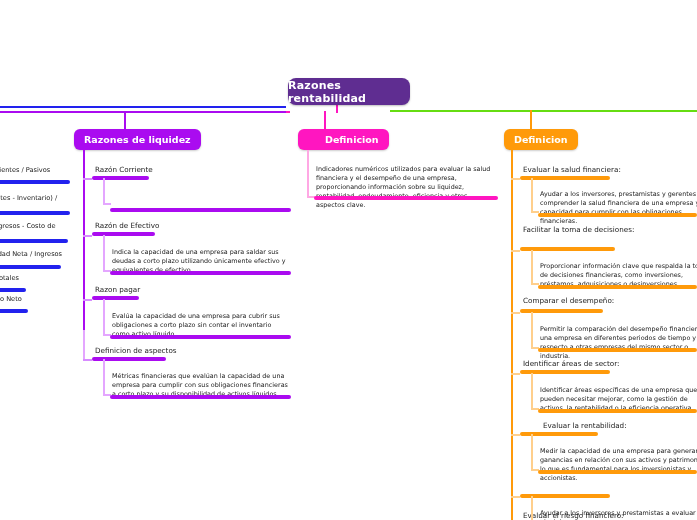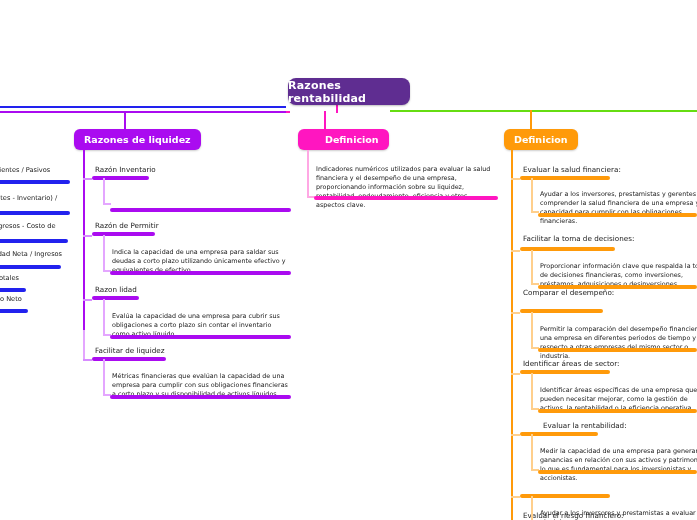--- a/index.html
+++ b/index.html
@@ -70,44 +70,44 @@
   <div class="vline" style="left:124px;top:111px;height:19px;background:#aa0bf0;"></div>
 
   <div class="topic t-liquidez">
     <span>Razones de liquidez</span>
   </div>
 
   <div class="vline" style="left:83px;top:150px;height:205px;background:#aa0bf0;"></div>
   <div class="vline" style="left:83px;top:330px;height:30px;background:#e4a6ff;"></div>
 
   <div class="hline" style="left:83px;top:178px;width:9px;background:#d78bff;"></div>
-  <div class="sub" style="left:95px;top:165px;">Razón Inventario</div>
+  <div class="sub" style="left:95px;top:165px;">Razón Corriente</div>
   <div class="bar" style="left:92px;top:176px;width:57px;background:#aa0bf0;"></div>
   <div class="vline" style="left:103px;top:178px;height:26px;background:#e4a6ff;"></div>
   <div class="hline" style="left:103px;top:203px;width:8px;background:#e4a6ff;"></div>
   <div class="bar" style="left:110px;top:208px;width:181px;background:#aa0bf0;"></div>
 
   <div class="hline" style="left:83px;top:235px;width:9px;background:#d78bff;"></div>
-  <div class="sub" style="left:95px;top:221px;">Razón de Permitir</div>
+  <div class="sub" style="left:95px;top:221px;">Razón de Efectivo</div>
   <div class="bar" style="left:92px;top:232px;width:63px;background:#aa0bf0;"></div>
   <div class="vline" style="left:103px;top:235px;height:36px;background:#e4a6ff;"></div>
   <div class="hline" style="left:103px;top:270px;width:8px;background:#e4a6ff;"></div>
   <div class="detail" style="left:112px;top:248px;width:178px;">Indica la capacidad de una empresa para saldar sus deudas a corto plazo utilizando únicamente efectivo y equivalentes de efectivo.</div>
   <div class="bar" style="left:110px;top:271px;width:181px;background:#aa0bf0;"></div>
 
   <div class="hline" style="left:83px;top:299px;width:9px;background:#d78bff;"></div>
-  <div class="sub" style="left:95px;top:285px;">Razon lidad</div>
+  <div class="sub" style="left:95px;top:285px;">Razon pagar</div>
   <div class="bar" style="left:92px;top:296px;width:47px;background:#aa0bf0;"></div>
   <div class="vline" style="left:103px;top:299px;height:36px;background:#e4a6ff;"></div>
   <div class="hline" style="left:103px;top:334px;width:8px;background:#e4a6ff;"></div>
   <div class="detail" style="left:112px;top:312px;width:178px;">Evalúa la capacidad de una empresa para cubrir sus obligaciones a corto plazo sin contar el inventario como activo líquido.</div>
   <div class="bar" style="left:110px;top:335px;width:181px;background:#aa0bf0;"></div>
 
   <div class="hline" style="left:83px;top:359px;width:9px;background:#d78bff;"></div>
-  <div class="sub" style="left:95px;top:346px;">Facilitar de liquidez</div>
+  <div class="sub" style="left:95px;top:346px;">Definicion de aspectos</div>
   <div class="bar" style="left:92px;top:357px;width:74px;background:#aa0bf0;"></div>
   <div class="vline" style="left:103px;top:359px;height:36px;background:#e4a6ff;"></div>
   <div class="hline" style="left:103px;top:394px;width:8px;background:#e4a6ff;"></div>
   <div class="detail" style="left:112px;top:372px;width:178px;">Métricas financieras que evalúan la capacidad de una empresa para cumplir con sus obligaciones financieras a corto plazo y su disponibilidad de activos líquidos.</div>
   <div class="bar" style="left:110px;top:395px;width:181px;background:#aa0bf0;"></div>
 
   <div class="vline" style="left:324px;top:111px;height:19px;background:#ff16c0;"></div>
 
   <div class="topic t-definicion">
     <span>Definicion</span>
@@ -128,29 +128,29 @@
 
   <div class="hline" style="left:511px;top:178px;width:9px;background:#ffcf8c;"></div>
   <div class="subr" style="left:523px;top:165px;">Evaluar la salud financiera:</div>
   <div class="bar" style="left:520px;top:176px;width:90px;background:#ff9a0a;"></div>
   <div class="vline" style="left:531px;top:178px;height:34px;background:#ffcf8c;"></div>
   <div class="hline" style="left:531px;top:211px;width:8px;background:#ffcf8c;"></div>
   <div class="detail clipR" style="left:540px;top:190px;width:172px;">Ayudar a los inversores, prestamistas y gerentes a comprender la salud financiera de una empresa y su capacidad para cumplir con las obligaciones financieras.</div>
   <div class="bar" style="left:538px;top:213px;width:159px;background:#ff9a0a;"></div>
 
   <div class="hline" style="left:511px;top:250px;width:9px;background:#ffcf8c;"></div>
-  <div class="subr" style="left:523px;top:234px;">Facilitar la toma de decisiones:</div>
+  <div class="subr" style="left:523px;top:225px;">Facilitar la toma de decisiones:</div>
   <div class="bar" style="left:520px;top:247px;width:95px;background:#ff9a0a;"></div>
   <div class="vline" style="left:531px;top:250px;height:34px;background:#ffcf8c;"></div>
   <div class="hline" style="left:531px;top:283px;width:8px;background:#ffcf8c;"></div>
   <div class="detail clipR" style="left:540px;top:262px;width:172px;">Proporcionar información clave que respalda la toma de decisiones financieras, como inversiones, préstamos, adquisiciones o desinversiones.</div>
   <div class="bar" style="left:538px;top:285px;width:159px;background:#ff9a0a;"></div>
 
   <div class="hline" style="left:511px;top:312px;width:9px;background:#ffcf8c;"></div>
-  <div class="subr" style="left:523px;top:288px;">Comparar el desempeño:</div>
+  <div class="subr" style="left:523px;top:296px;">Comparar el desempeño:</div>
   <div class="bar" style="left:520px;top:309px;width:83px;background:#ff9a0a;"></div>
   <div class="vline" style="left:531px;top:312px;height:36px;background:#ffcf8c;"></div>
   <div class="hline" style="left:531px;top:347px;width:8px;background:#ffcf8c;"></div>
   <div class="detail clipR" style="left:540px;top:325px;width:172px;">Permitir la comparación del desempeño financiero de una empresa en diferentes periodos de tiempo y con respecto a otras empresas del mismo sector o industria.</div>
   <div class="bar" style="left:538px;top:348px;width:159px;background:#ff9a0a;"></div>
 
   <div class="hline" style="left:511px;top:373px;width:9px;background:#ffcf8c;"></div>
   <div class="subr" style="left:523px;top:359px;">Identificar áreas de sector:</div>
   <div class="bar" style="left:520px;top:370px;width:90px;background:#ff9a0a;"></div>
   <div class="vline" style="left:531px;top:373px;height:36px;background:#ffcf8c;"></div>

